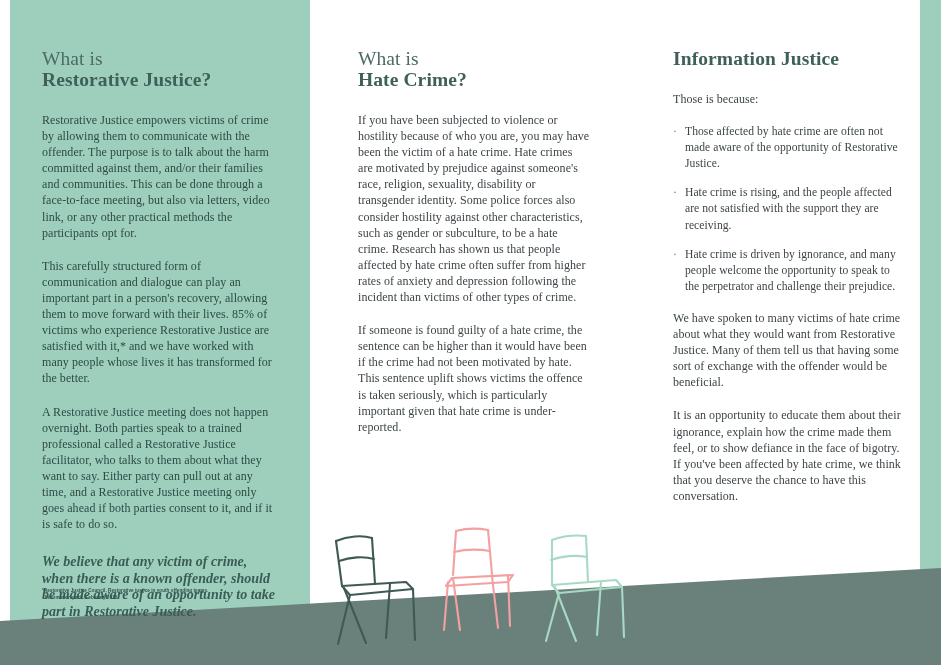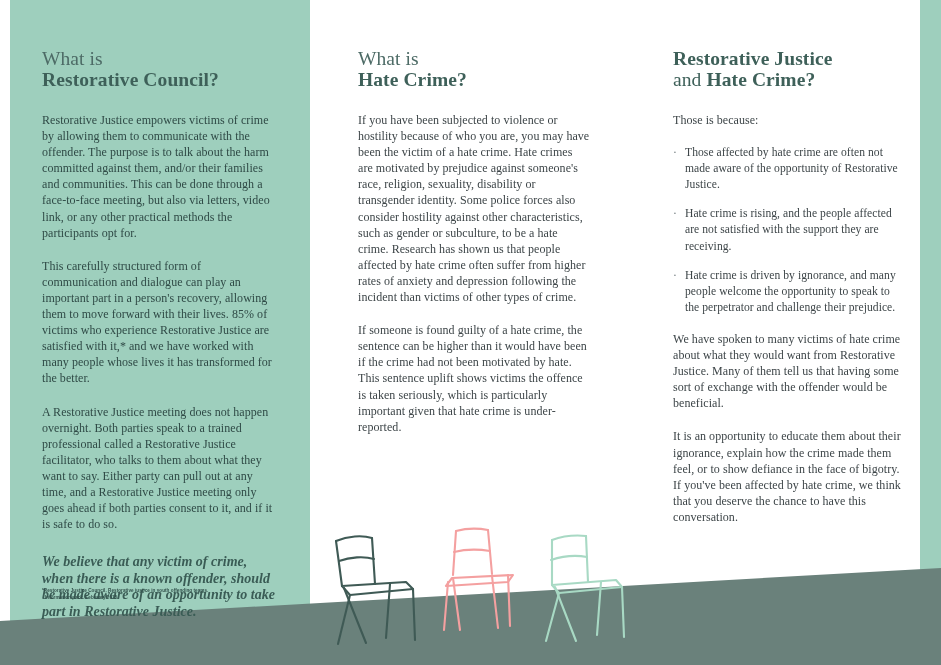--- a/index.html
+++ b/index.html
@@ -143,21 +143,21 @@
       <path d="M239,77 L226,125"></path>
       <path d="M302,71 L304,121"></path>
       <path d="M235,71 L256,125"></path>
       <path d="M281,66 L277,119"></path>
     </g>
   </svg>
 
   <div class="col col-1">
     <h2 class="head">
       <span class="l1">What is</span>
-      <span class="l2 b">Restorative Council?</span>
+      <span class="l2 b">Restorative Justice?</span>
     </h2>
     <p class="body">Restorative Justice empowers victims of crime by allowing them to communicate with the offender. The purpose is to talk about the harm committed against them, and/or their families and communities. This can be done through a face-to-face meeting, but also via letters, video link, or any other practical methods the participants opt for.</p>
     <p class="body">This carefully structured form of communication and dialogue can play an important part in a person's recovery, allowing them to move forward with their lives. 85% of victims who experience Restorative Justice are satisfied with it,* and we have worked with many people whose lives it has transformed for the better.</p>
     <p class="body">A Restorative Justice meeting does not happen overnight. Both parties speak to a trained professional called a Restorative Justice facilitator, who talks to them about what they want to say. Either party can pull out at any time, and a Restorative Justice meeting only goes ahead if both parties consent to it, and if it is safe to do so.</p>
     <p class="quote">We believe that any victim of crime, when there is a known offender, should be made aware of an opportunity to take part in Restorative Justice.</p>
   </div>
 
   <div class="footnote">
     <span>*Restorative Justice Council. Restorative justice in youth offending teams.</span>
     <span class="l2">Information pack. February 2015.</span>
@@ -167,22 +167,21 @@
     <h2 class="head">
       <span class="l1">What is</span>
       <span class="l2 b">Hate Crime?</span>
     </h2>
     <p class="body">If you have been subjected to violence or hostility because of who you are, you may have been the victim of a hate crime. Hate crimes are motivated by prejudice against someone's race, religion, sexuality, disability or transgender identity. Some police forces also consider hostility against other characteristics, such as gender or subculture, to be a hate crime. Research has shown us that people affected by hate crime often suffer from higher rates of anxiety and depression following the incident than victims of other types of crime.</p>
     <p class="body">If someone is found guilty of a hate crime, the sentence can be higher than it would have been if the crime had not been motivated by hate. This sentence uplift shows victims the offence is taken seriously, which is particularly important given that hate crime is under-reported.</p>
   </div>
 
   <div class="col col-3">
     <h2 class="head">
-      <span class="l1 b">Restorative Justice</span>
-      <span class="l2"><span>and </span><span class="b">Hate Crime?</span></span>
+      <span class="l1 b">Information Justice</span>
     </h2>
     <p class="body">Those is because:</p>
     <ul class="bullets">
       <li><span class="dot">·</span><span>Those affected by hate crime are often not made aware of the opportunity of Restorative Justice.</span></li>
       <li><span class="dot">·</span><span>Hate crime is rising, and the people affected are not satisfied with the support they are receiving.</span></li>
       <li><span class="dot">·</span><span>Hate crime is driven by ignorance, and many people welcome the opportunity to speak to the perpetrator and challenge their prejudice.</span></li>
       <li><span class="dot">·</span></li>
     </ul>
     <p class="body">We have spoken to many victims of hate crime about what they would want from Restorative Justice. Many of them tell us that having some sort of exchange with the offender would be beneficial.</p>
     <p class="body">It is an opportunity to educate them about their ignorance, explain how the crime made them feel, or to show defiance in the face of bigotry. If you've been affected by hate crime, we think that you deserve the chance to have this conversation.</p>

